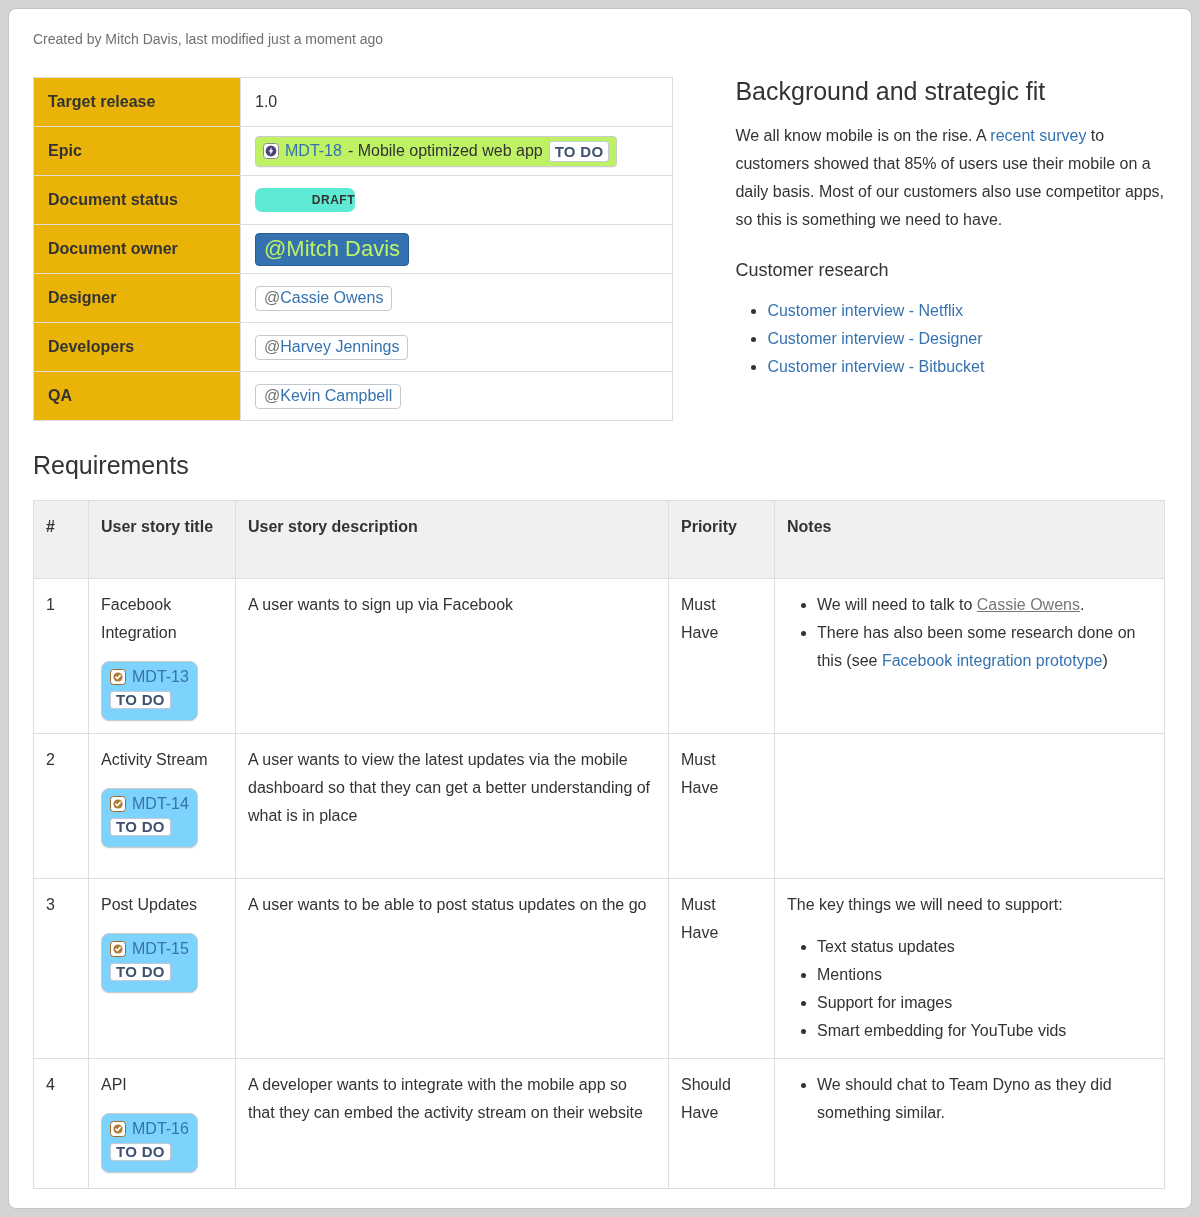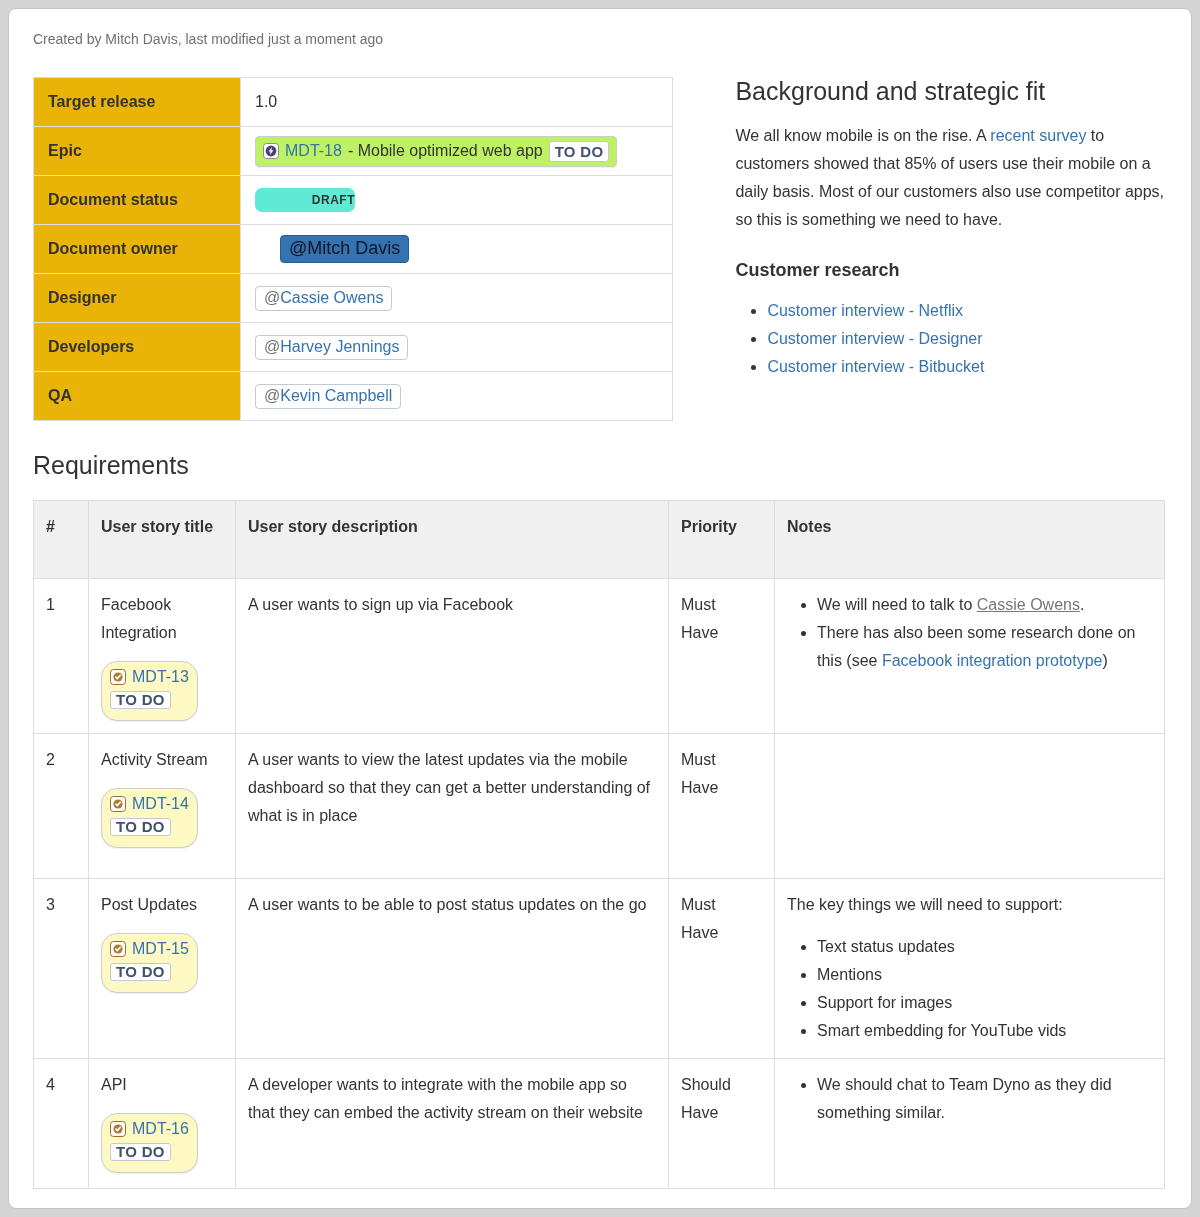--- a/index.html
+++ b/index.html
@@ -35,21 +35,21 @@
     height: 49px; vertical-align: middle;
   }
   table.props td.label { background: #eab308; font-weight: bold; width: 207px; }
 
   
   .right-col { margin-left: 62px; width: 432px; }
   h2.section-h {
     font-size: 25px; font-weight: 400; color: #333; margin: 0 0 16px 0;
   }
   .right-col p { font-size: 16px; line-height: 28px; margin: 0 0 26px 0; }
-  h3.sub-h { font-size: 18px; font-weight: bold; margin: 0 0 16px 0; }
+  h3.sub-h { font-size: 18px; font-weight: normal; margin: 0 0 16px 0; }
   ul.research { margin: 0; padding-left: 32px; font-size: 16px; line-height: 28px; }
   ul.research li { margin: 0; }
 
   a.link { color: #3572b0; text-decoration: none; cursor: pointer; }
 
   
   .lozenge-draft {
     display: inline-block; background: #5eead4; color: #333;
     font-size: 12px; font-weight: bold; border-radius: 7px;
     width: 100px; text-align: right; padding: 5px 0; letter-spacing: .5px;
@@ -61,33 +61,32 @@
     white-space: nowrap;
   }
   .jira-chip-inline {
     display: inline-flex; align-items: center; gap: 6px;
     border: 1px solid #ccc; border-radius: 4px; background: #bef264;
     padding: 4px 7px; box-shadow: 0 1px 1px rgba(0,0,0,.06);
   }
   .issue-key { color: #3572b0; font-size: 16px; text-decoration: none; cursor: pointer; }
   .issue-summary { color: #333; font-size: 16px; }
   .jira-chip-block {
-    display: inline-block; border: 1px solid #ccc; border-radius: 16px;
-    background: #fef9c3; padding: 6px 8px; margin-top: 14px;
+    display: inline-block; border: 1px solid #ccc; border-radius: 8px;
+    background: #7dd3fc; padding: 6px 8px; margin-top: 14px;
     box-shadow: 0 1px 1px rgba(0,0,0,.06);
   }
   .jira-chip-block .line1 { display: flex; align-items: center; gap: 6px; line-height: 18px; }
   .jira-chip-block .line2 { margin-top: 6px; line-height: 14px; }
   .issue-icon { display: inline-flex; width: 16px; height: 16px; flex: 0 0 16px; }
 
   .mention-self {
     display: inline-block; background: #3572b0; border: 1px solid #2a5d94;
-    border-radius: 4px; color: #0f172a; font-size: 18px; padding: 2px 8px 3px 8px;
+    border-radius: 4px; color: #bef264; font-size: 22px; padding: 2px 8px 3px 8px;
     cursor: pointer;
-    margin-left: 25px;
   }
   .mention {
     display: inline-block; background: #fff; border: 1px solid #c2c9d2;
     border-radius: 4px; font-size: 16px; padding: 2px 8px 3px 8px;
     cursor: pointer;
   }
   .mention .at { color: #707070; }
   .mention .name { color: #3572b0; }
 
   

